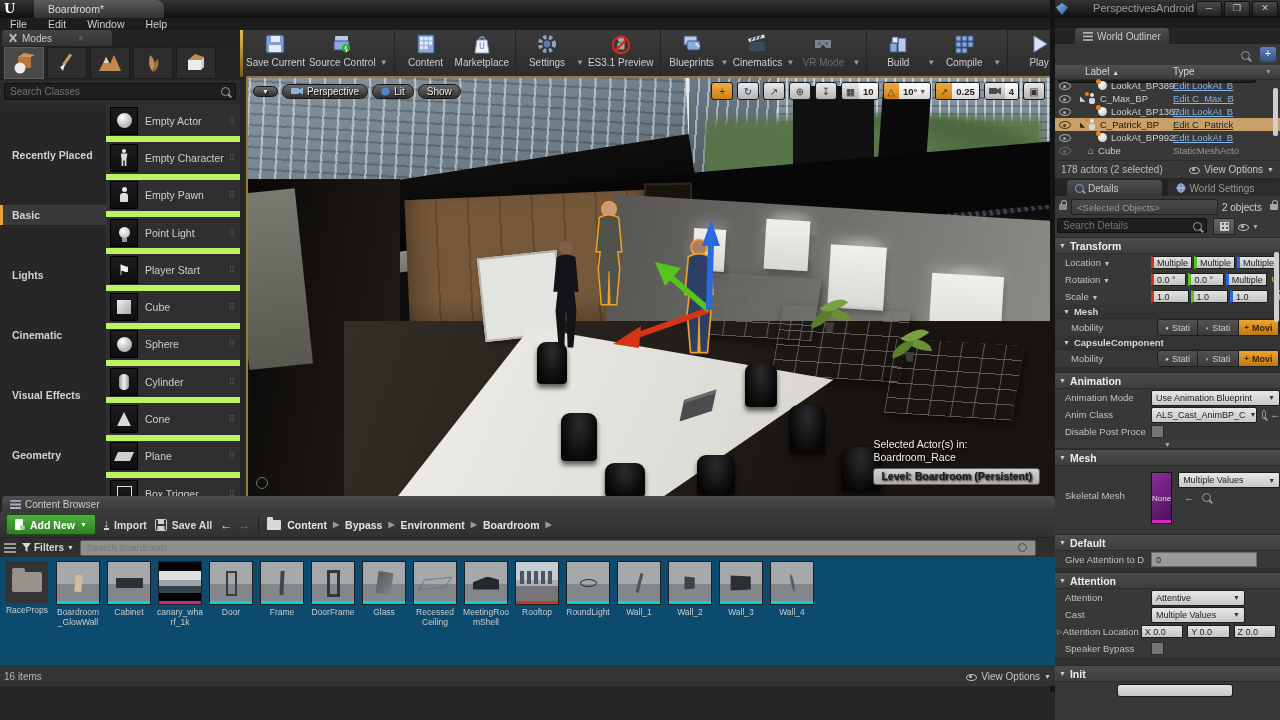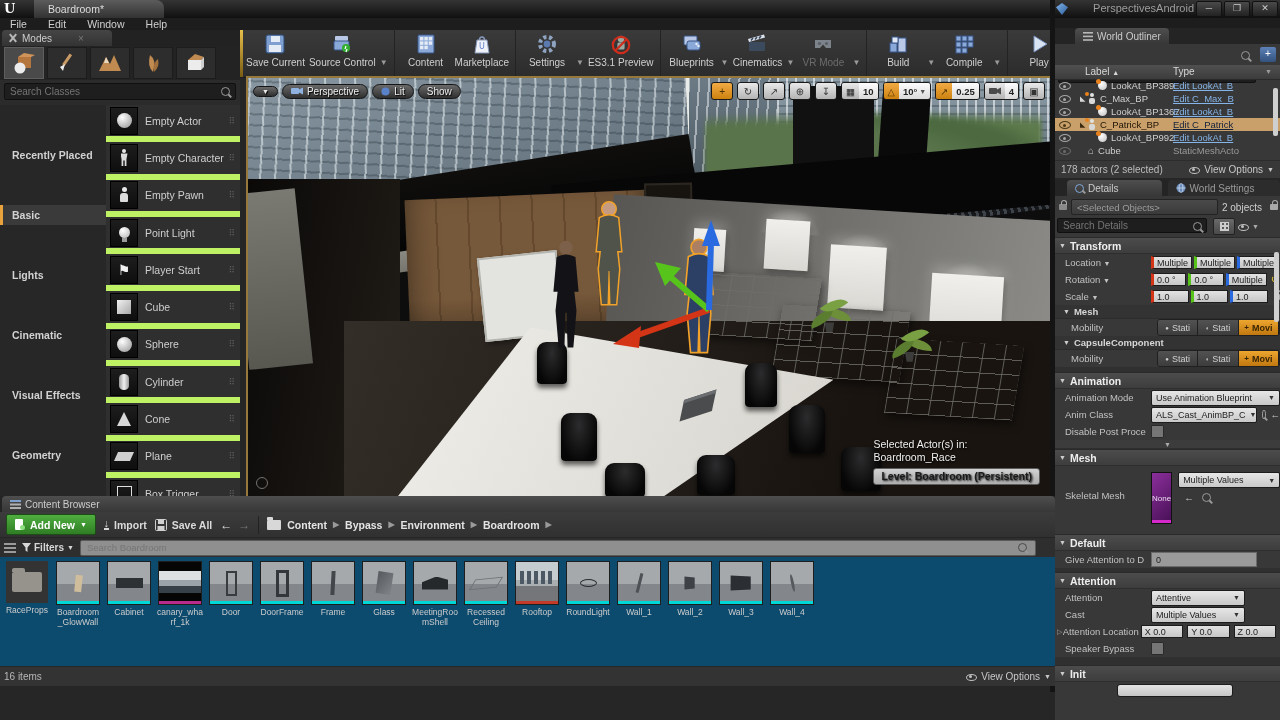--- a/index.html
+++ b/index.html
@@ -1049,54 +1049,54 @@
           </span>
           <span class="tname">canary_wharf_1k</span>
         </div>
       <div class="tile a-door">
           <span class="thumb">
             <span class="obj"></span>
             <span class="bar"></span>
           </span>
           <span class="tname">Door</span>
         </div>
+      <div class="tile a-frame">
+          <span class="thumb">
+            <span class="obj"></span>
+            <span class="bar"></span>
+          </span>
+          <span class="tname">Frame</span>
+        </div>
       <div class="tile a-doorframe">
           <span class="thumb">
             <span class="obj"></span>
             <span class="bar"></span>
           </span>
           <span class="tname">DoorFrame</span>
         </div>
-      <div class="tile a-frame">
-          <span class="thumb">
-            <span class="obj"></span>
-            <span class="bar"></span>
-          </span>
-          <span class="tname">Frame</span>
-        </div>
       <div class="tile a-glass">
           <span class="thumb">
             <span class="obj"></span>
             <span class="bar"></span>
           </span>
           <span class="tname">Glass</span>
         </div>
+      <div class="tile a-recessed">
+          <span class="thumb">
+            <span class="obj"></span>
+            <span class="bar"></span>
+          </span>
+          <span class="tname">Recessed Ceiling</span>
+        </div>
       <div class="tile a-meeting">
           <span class="thumb">
             <span class="obj"></span>
             <span class="bar"></span>
           </span>
           <span class="tname">MeetingRoomShell</span>
-        </div>
-      <div class="tile a-recessed">
-          <span class="thumb">
-            <span class="obj"></span>
-            <span class="bar"></span>
-          </span>
-          <span class="tname">Recessed Ceiling</span>
         </div>
       <div class="tile a-rooftop">
           <span class="thumb">
             <span class="obj"></span>
             <span class="bar"></span>
           </span>
           <span class="tname">Rooftop</span>
         </div>
       <div class="tile a-roundlight">
           <span class="thumb">

